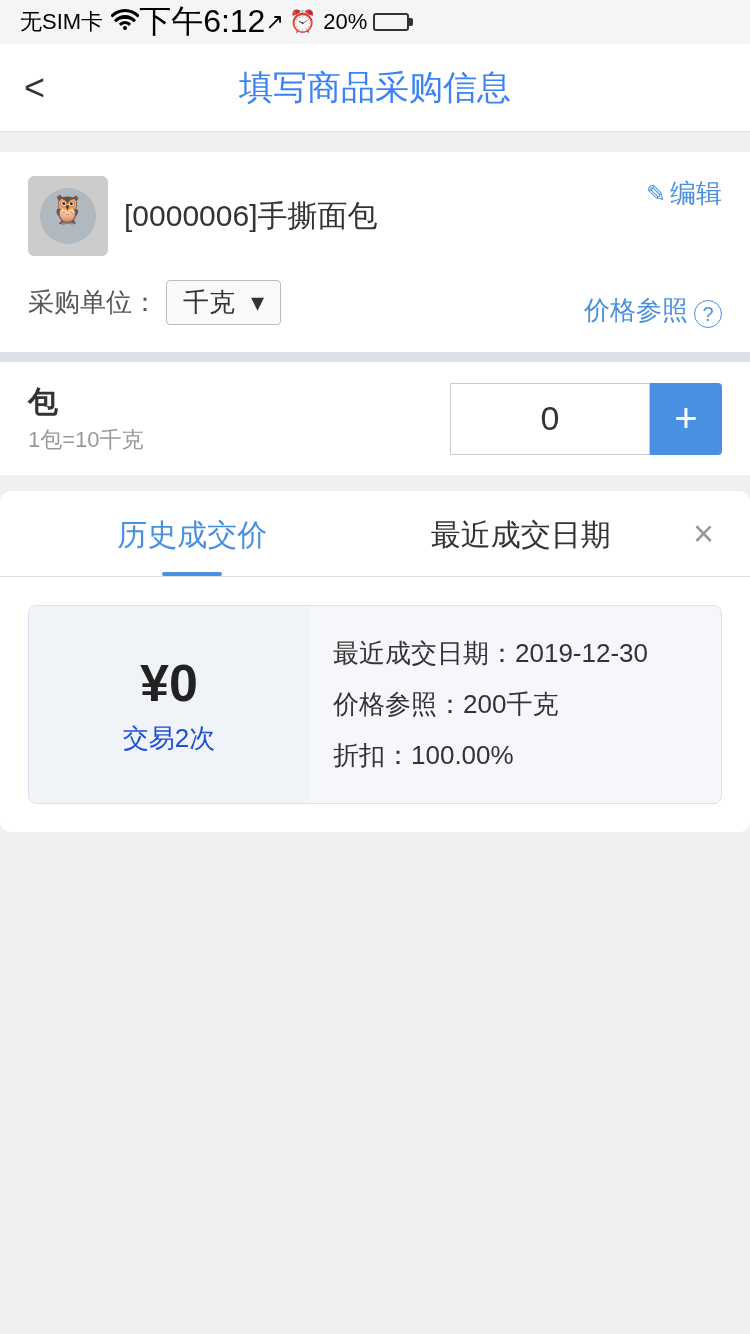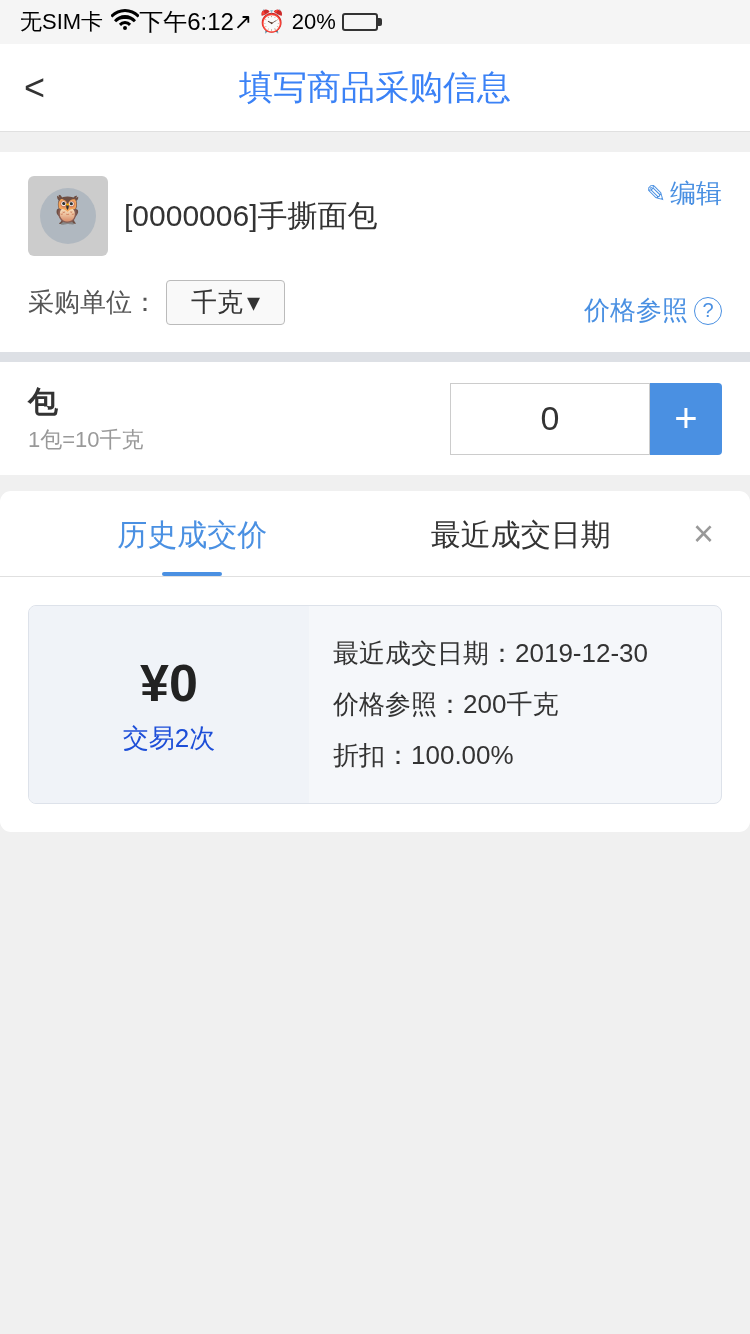--- a/index.html
+++ b/index.html
@@ -24,21 +24,21 @@
       font-size: 24px;
     }
     .status-left {
       display: flex;
       align-items: center;
       gap: 8px;
       font-size: 22px;
       color: #000;
     }
     .status-center {
-      font-size: 24px;
+      font-size: 32px;
       font-weight: 500;
       color: #000;
     }
     .status-right {
       display: flex;
       align-items: center;
       gap: 6px;
       font-size: 22px;
       color: #000;
     }
@@ -141,33 +141,33 @@
       justify-content: space-between;
       margin-top: 8px;
     }
     .unit-label {
       font-size: 26px;
       color: #555;
     }
     .unit-select {
       display: flex;
       align-items: center;
-      gap: 4px;
+      gap: 16px;
       border: 1px solid #bbb;
       border-radius: 4px;
-      padding: 4px 24px;
+      padding: 4px 16px;
       font-size: 26px;
       color: #333;
       background: #f9f9f9;
       cursor: pointer;
       margin-left: 8px;
     }
     .price-ref {
       display: flex;
-      align-items: center;
+      align-items: flex-end;
       gap: 6px;
       font-size: 26px;
       color: #4a90e2;
       cursor: pointer;
       margin-top: 17px;
     }
     .price-ref-icon {
       width: 28px;
       height: 28px;
       border: 1.5px solid #4a90e2;

